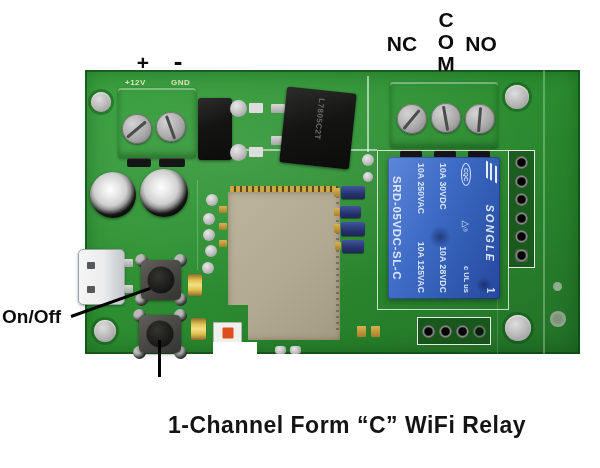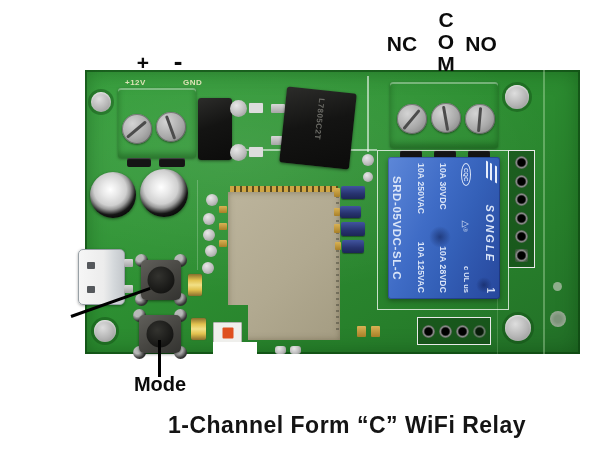--- a/index.html
+++ b/index.html
@@ -126,21 +126,21 @@
     <div class="silkline" style="left:112px;top:110px;width:1px;height:90px;opacity:.4;"></div>
 
     <div class="mount-hole" style="left:6px;top:22px;width:20px;height:20px;"></div>
     <div class="mount-hole" style="left:420px;top:15px;width:24px;height:24px;"></div>
     <div class="mount-hole" style="left:9px;top:250px;width:22px;height:22px;"></div>
     <div class="mount-hole" style="left:420px;top:245px;width:26px;height:26px;"></div>
     <div class="pad-dot" style="left:468px;top:212px;width:9px;height:9px;background:#8fae8c;"></div>
     <div class="pad-dot" style="left:465px;top:241px;width:16px;height:16px;background:radial-gradient(circle,#7d937a 30%,#a9b8a4 100%);"></div>
 
     <div class="silktext" style="left:40px;top:8px;">+12V</div>
-    <div class="silktext" style="left:98px;top:8px;">GND</div>
+    <div class="silktext" style="left:86px;top:8px;">GND</div>
 
     <div class="tblock" style="left:33px;top:18px;width:78px;height:70px;">
       <div class="screw" style="left:4px;top:26px;width:30px;height:30px;--slot:-40deg;"></div>
       <div class="screw" style="left:38px;top:24px;width:30px;height:30px;--slot:70deg;"></div>
     </div>
     <div class="tslot" style="left:42px;top:88px;width:24px;height:9px;"></div>
     <div class="tslot" style="left:74px;top:88px;width:26px;height:9px;"></div>
 
     <div class="blackpart" style="left:113px;top:28px;width:34px;height:62px;"></div>
     <div class="blob" style="left:145px;top:30px;width:17px;height:17px;"></div>
@@ -272,19 +272,19 @@
   <div class="lbl" style="left:168px;top:48px;width:20px;font-size:26px;">-</div>
 
   <div class="lbl" style="left:384px;top:33px;width:36px;font-size:21px;">NC</div>
   <div class="lbl" style="left:434px;top:9px;width:24px;font-size:21px;line-height:22px;">
     <div>C</div>
     <div>O</div>
     <div>M</div>
   </div>
   <div class="lbl" style="left:461px;top:33px;width:40px;font-size:21px;text-align:center;">NO</div>
 
+  <div class="lbl" style="left:2px;top:307px;width:70px;font-size:19px;text-align:left;">On/Off</div>
   <div class="leader" style="left:71px;top:315px;width:84px;height:3px;transform:rotate(-19.5deg);transform-origin:0 50%;"></div>
 
-  <div class="lbl" style="left:131px;top:374px;width:58px;font-size:20px;">Mode</div>
   <div class="leader" style="left:158px;top:340px;width:3px;height:37px;"></div>
 
   <div class="caption" style="left:168px;top:412px;font-size:23px;">1-Channel Form “C” WiFi Relay</div>
 </div>
 
 </body></html>

